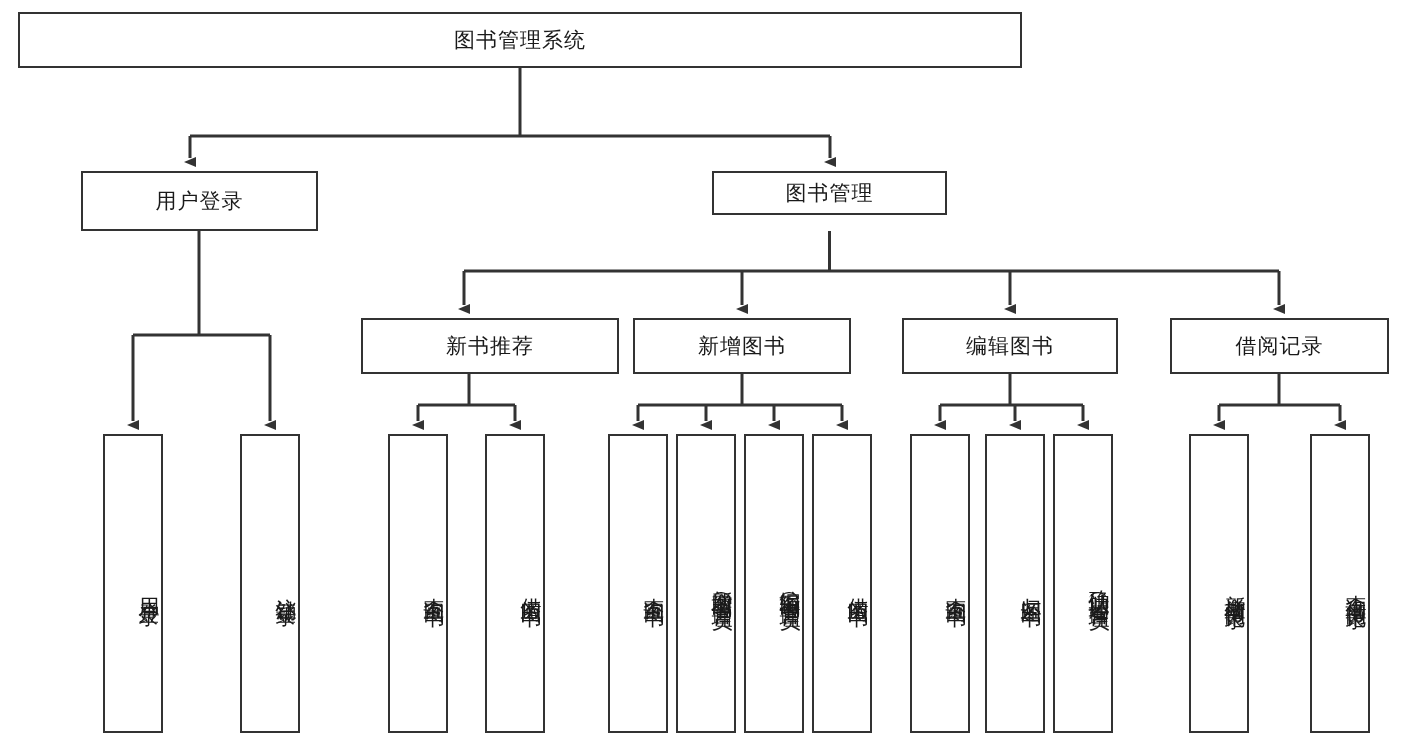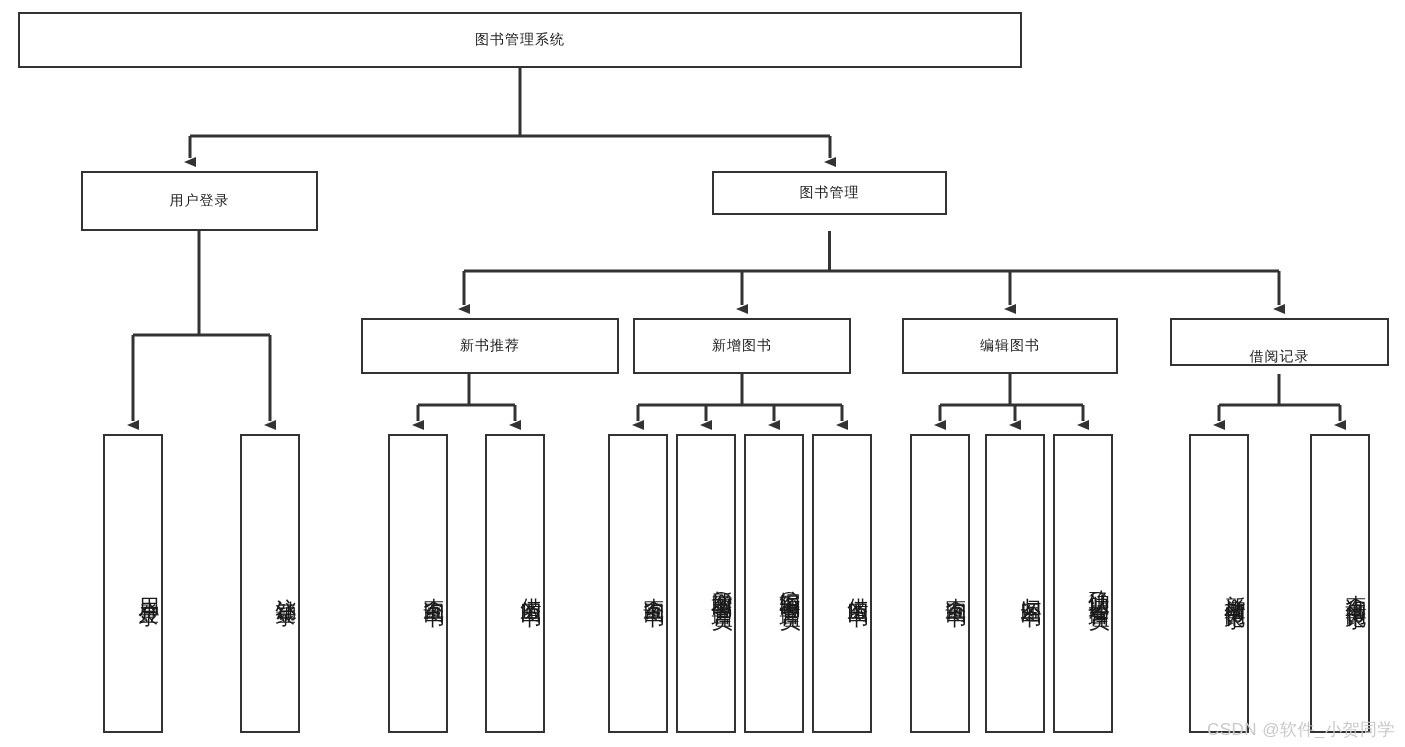--- a/index.html
+++ b/index.html
@@ -29,21 +29,21 @@
     position: absolute;
     box-sizing: border-box;
     border: 2px solid #333333;
     background: #ffffff;
     display: flex;
     align-items: center;
     justify-content: center;
     color: #1a1a1a;
   }
   .node.horiz {
-    font-size: 14px;
+    font-size: 21px;
     letter-spacing: 1px;
   }
   .node.vert {
     writing-mode: vertical-rl;
     text-orientation: upright;
     font-size: 21px;
     letter-spacing: 3px;
     padding-top: 6px;
     align-items: flex-start;
     justify-content: center;
@@ -122,21 +122,21 @@
       </div>
       <div class="node horiz" style="left: 361px; top: 318px; width: 258px; height: 56px;">
         <span class="label">新书推荐</span>
       </div>
       <div class="node horiz" style="left: 633px; top: 318px; width: 218px; height: 56px;">
         <span class="label">新增图书</span>
       </div>
       <div class="node horiz" style="left: 902px; top: 318px; width: 216px; height: 56px;">
         <span class="label">编辑图书</span>
       </div>
-      <div class="node horiz" style="left: 1170px; top: 318px; width: 219px; height: 48px; align-items: flex-end;">
+      <div class="node horiz" style="left: 1170px; top: 318px; width: 219px; height: 56px;">
         <span class="label">借阅记录</span>
       </div>
       <div class="node vert" style="left: 103px; top: 434px; width: 60px; height: 299px;">
         <span class="label">用户登录</span>
       </div>
       <div class="node vert" style="left: 240px; top: 434px; width: 60px; height: 299px;">
         <span class="label">注销登录</span>
       </div>
       <div class="node vert" style="left: 388px; top: 434px; width: 60px; height: 299px;">
         <span class="label">查询图书</span>
@@ -166,14 +166,13 @@
         <span class="label">确认归还（管理员）</span>
       </div>
       <div class="node vert" style="left: 1189px; top: 434px; width: 60px; height: 299px;">
         <span class="label">新增借阅记录</span>
       </div>
       <div class="node vert" style="left: 1310px; top: 434px; width: 60px; height: 299px;">
         <span class="label">查询借阅记录</span>
       </div>
     </div>
 
-  <div class="watermark">CSDN @软件_小贺同学</div>
 </div>
 
 </body></html>

